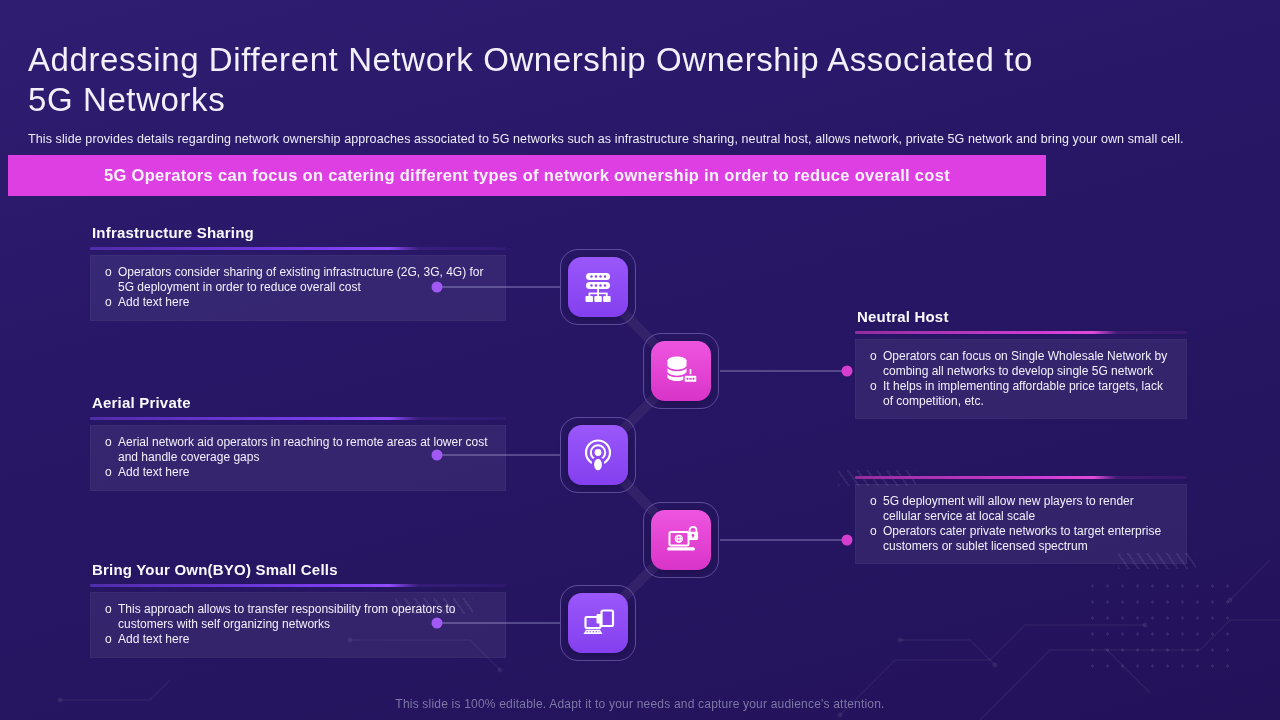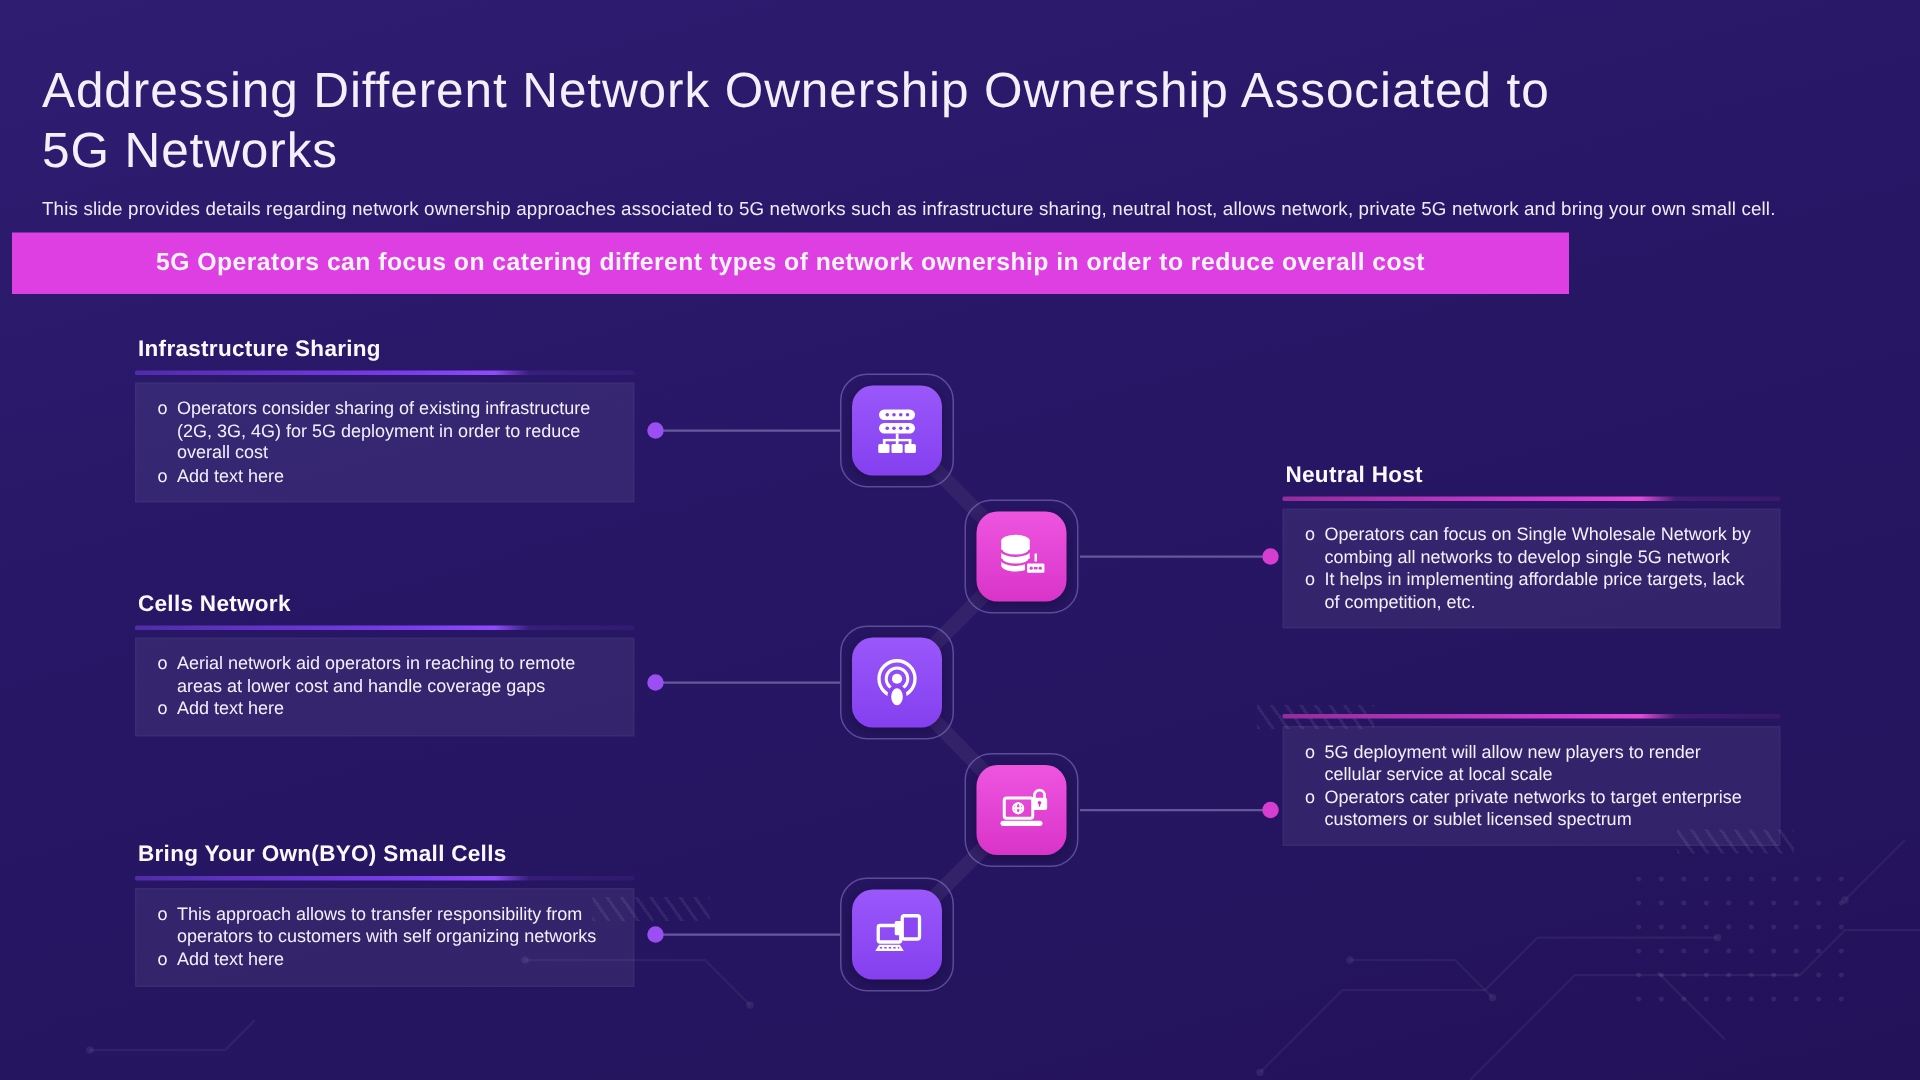--- a/index.html
+++ b/index.html
@@ -43,21 +43,21 @@
     background:#dd3fe3; color:#faf2fc;
     font-size:16.5px; font-weight:bold; letter-spacing:0.3px;
     display:flex; align-items:center; justify-content:center;
   }
 
   
   .connectors { position:absolute; inset:0; z-index:1; pointer-events:none; }
 
   
   .card { position:absolute; z-index:2; }
-  .card-l { left:90px;  width:333px; }
+  .card-l { left:90px;  width:416px; }
   .card-r { left:855px; width:332px; }
   .card h2 {
     margin:0 0 6px 2px; color:#fbf9ff; font-size:15px; font-weight:bold; letter-spacing:0.2px;
   }
   .rule { height:3px; margin-bottom:5px; border-radius:1px; }
   .rule-purple  { background:linear-gradient(90deg,#4f2ca8 0%, #7a3deb 55%, #8f4cfa 72%, rgba(130,70,235,0.16) 79%, rgba(130,70,235,0.10) 100%); }
   .rule-magenta { background:linear-gradient(90deg,#932c9c 0%, #cf3cd2 55%, #e04ad9 72%, rgba(216,63,214,0.16) 79%, rgba(216,63,214,0.10) 100%); }
   .card-box {
     background:rgba(227,222,255,0.075);
     border:1px solid rgba(255,255,255,0.03);
@@ -157,21 +157,21 @@
         <span>Operators consider sharing of existing infrastructure (2G, 3G, 4G) for 5G deployment in order to reduce overall cost</span>
       </div>
       <div class="bullet">
         <span class="mk">o</span>
         <span>Add text here</span>
       </div>
     </div>
   </div>
 
   <div class="card card-l" style="top:394px">
-    <h2>Cells Network</h2>
+    <h2>Aerial Private</h2>
     <div class="rule rule-purple"></div>
     <div class="card-box">
       <div class="bullet">
         <span class="mk">o</span>
         <span>Aerial network aid operators in reaching to remote areas at lower cost and handle coverage gaps</span>
       </div>
       <div class="bullet">
         <span class="mk">o</span>
         <span>Add text here</span>
       </div>
@@ -311,14 +311,15 @@
         <rect x="22.5" y="6.5" width="11.5" height="15.5" rx="1.5" fill="#8b46f2" stroke="#ffffff" stroke-width="2.2"></rect>
         <rect x="6.5" y="13" width="15" height="11" rx="1.2" fill="none" stroke="#ffffff" stroke-width="2.2"></rect>
         <path d="M4.5 30 l2.6 -4.2 h13.8 l2.6 4.2 z" fill="#ffffff"></path>
         <g stroke="#8b46f2" stroke-width="1" stroke-dasharray="1.6 1.4">
           <path d="M7.5 27.8 h13"></path>
         </g>
       </svg>
     </div>
   </div>
 
+  <div class="footer">This slide is 100% editable. Adapt it to your needs and capture your audience's attention.</div>
 
 </div>
 
 </body></html>

